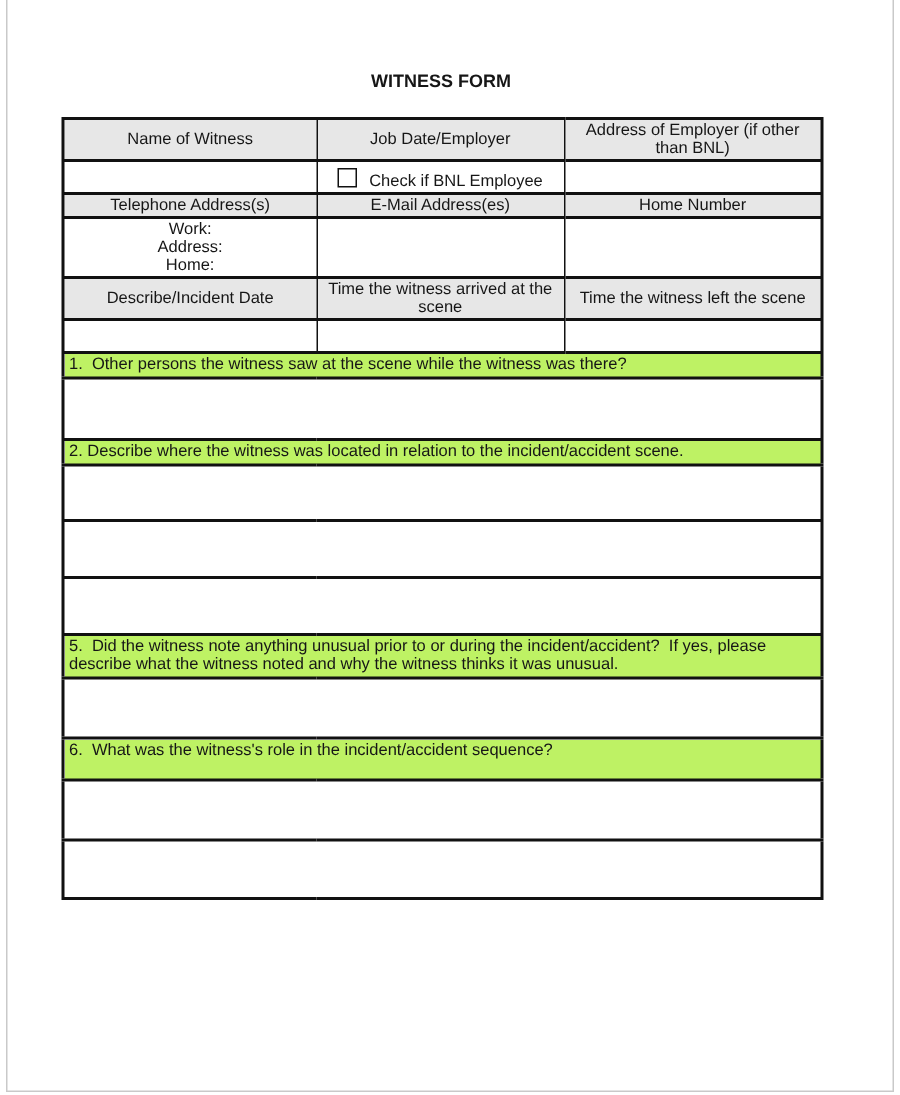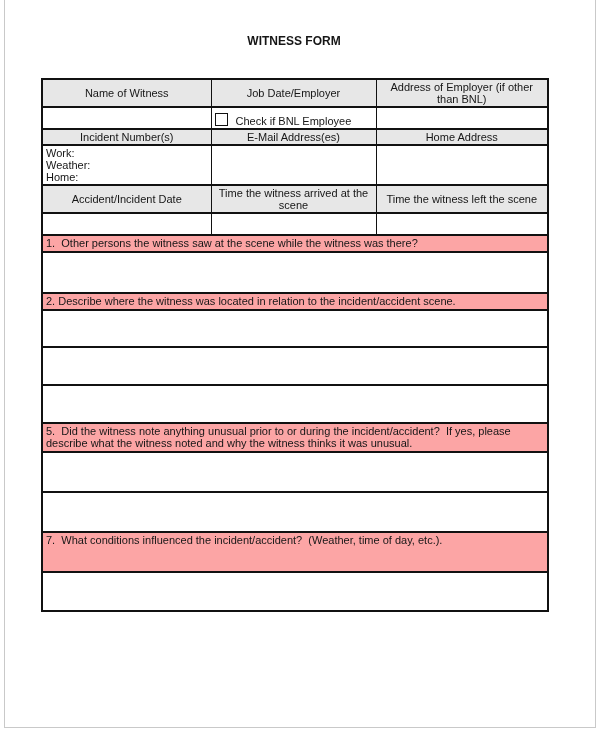--- a/index.html
+++ b/index.html
@@ -12,21 +12,21 @@
     overflow:hidden;
   }
   .page-edge{
     position:absolute;left:4px;right:4px;top:-1px;bottom:2px;
     border-left:1px solid #c9c9c9;
     border-right:1px solid #c9c9c9;
     border-bottom:1px solid #c9c9c9;
     pointer-events:none;
   }
   .title{
-    position:absolute;top:34px;left:41px;width:506px;
+    position:absolute;top:47px;left:41px;width:506px;
     text-align:center;
     font-size:12px;font-weight:bold;
     letter-spacing:0px;
   }
   table.form{
     position:absolute;left:41px;top:78px;
     width:506px;
     border-collapse:collapse;
     table-layout:fixed;
     font-size:11px;
@@ -40,34 +40,34 @@
     padding:1px 3px;
     overflow:hidden;
   }
   
   th.hd{
     background:#e7e7e7;
     font-weight:normal;
     text-align:center;
     vertical-align:middle;
   }
-  td.inp{background:#ffffff;vertical-align:top;}
+  td.inp{background:#ffffff;vertical-align:top;text-align:center;}
   td.phones{vertical-align:top;padding-left:4px;margin-left:16px;}
   td.chkcell{vertical-align:bottom;padding-left:12px;padding-bottom:3px;}
   .cb{
     display:inline-block;
     width:11px;height:11px;
     border:1px solid #111;
     background:#fff;
     vertical-align:-1px;
     margin-right:8px;
   }
   
   td.qh{
-    background:#fca5a5;
+    background:#bef264;
     text-align:left;
     vertical-align:top;
     padding:1px 4px;
     white-space:pre-wrap;
   }
   td.qa{background:#ffffff;}
 </style>
 </head>
 <body>
 
@@ -91,37 +91,37 @@
 
     <tr style="height:22px">
       <td class="inp"></td>
       <td class="inp chkcell">
         <span class="cb"></span><span>Check if BNL Employee</span>
       </td>
       <td class="inp"></td>
     </tr>
 
     <tr style="height:13px">
-      <th class="hd">Incident Number(s)</th>
+      <th class="hd">Telephone Address(s)</th>
       <th class="hd">E-Mail Address(es)</th>
-      <th class="hd">Home Address</th>
+      <th class="hd">Home Number</th>
     </tr>
 
     <tr style="height:33px">
       <td class="inp phones">
         <div>Work:</div>
-        <div>Weather:</div>
+        <div>Address:</div>
         <div>Home:</div>
       </td>
       <td class="inp"></td>
       <td class="inp"></td>
     </tr>
 
     <tr style="height:23px">
-      <th class="hd">Accident/Incident Date</th>
+      <th class="hd">Describe/Incident Date</th>
       <th class="hd">Time the witness arrived at the scene</th>
       <th class="hd">Time the witness left the scene</th>
     </tr>
 
     <tr style="height:22px">
       <td class="inp"></td>
       <td class="inp"></td>
       <td class="inp"></td>
     </tr>
 
@@ -148,24 +148,24 @@
       </tr>
 
     <tr>
         <td colspan="3" class="qh" style="height:25px">5.  Did the witness note anything unusual prior to or during the incident/accident?  If yes, please describe what the witness noted and why the witness thinks it was unusual.</td>
       </tr>
     <tr>
         <td colspan="3" class="qa" style="height:36px"></td>
       </tr>
 
     <tr>
+        <td colspan="3" class="qh" style="height:24px">6.  What was the witness's role in the incident/accident sequence?</td>
+      </tr>
+    <tr>
         <td colspan="3" class="qa" style="height:36px"></td>
       </tr>
 
-    <tr>
-        <td colspan="3" class="qh" style="height:36px">7.  What conditions influenced the incident/accident?  (Weather, time of day, etc.).</td>
-      </tr>
     <tr>
         <td colspan="3" class="qa" style="height:35px"></td>
       </tr>
 
   </tbody>
 </table>
 
 </body></html>

